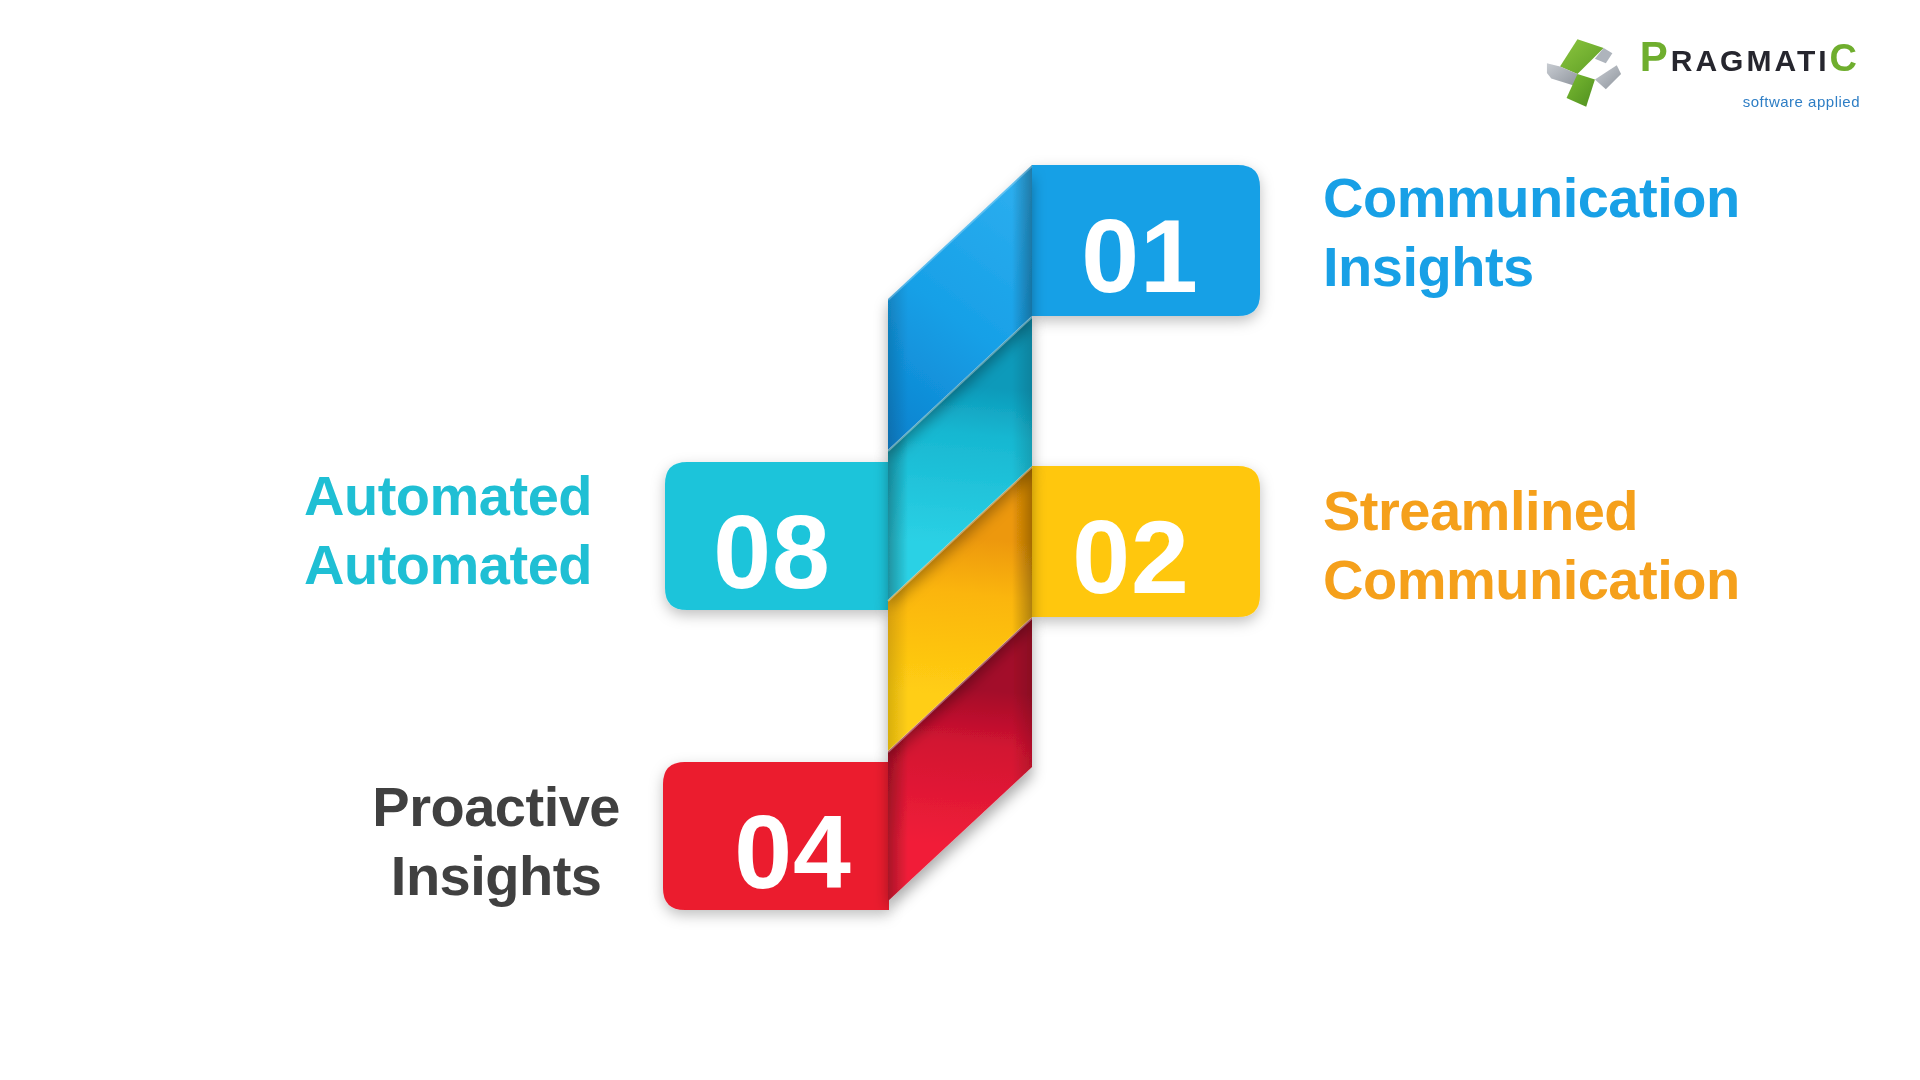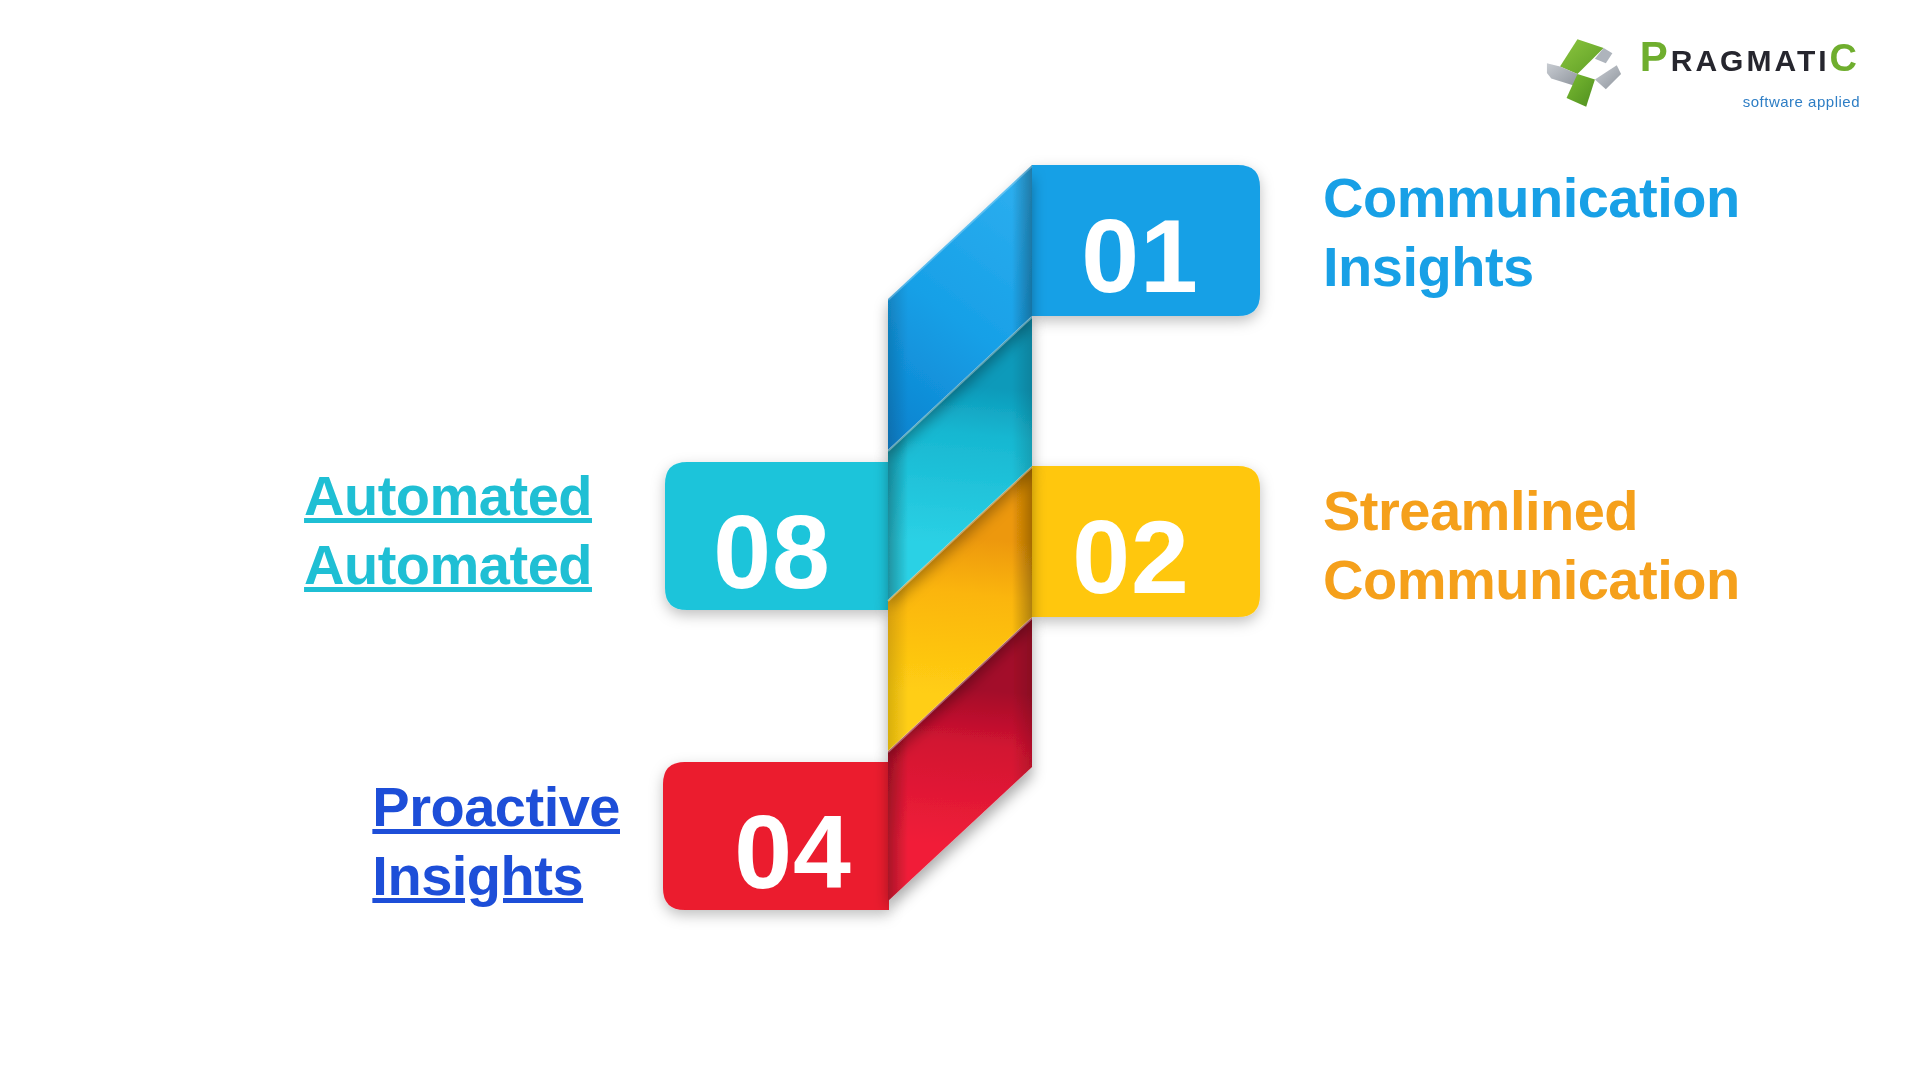--- a/index.html
+++ b/index.html
@@ -14,25 +14,25 @@
   .ribbon-svg { position: absolute; left: 0; top: 0; width: 1920px; height: 1080px; }
 
   .step-label {
     position: absolute;
     font-weight: 700;
     font-size: 56px;
     line-height: 69px;
     letter-spacing: -0.5px;
     white-space: nowrap;
   }
-  .align-right { text-align: left; text-decoration: underline; }
+  .align-right { text-align: center; }
   .c-blue   { color: #18A0E6; }
   .c-cyan   { color: #1FBFD4; }
   .c-orange { color: #F5A01B; }
-  .c-red    { color: #1d4ed8; }
+  .c-red    { color: #404040; }
 
   .step-number {
     position: absolute;
     color: #ffffff;
     font-weight: 700;
     font-size: 104px;
     letter-spacing: 1px;
     line-height: 1;
     transform: translate(-50%, -52%);
     margin-top: 18px;

